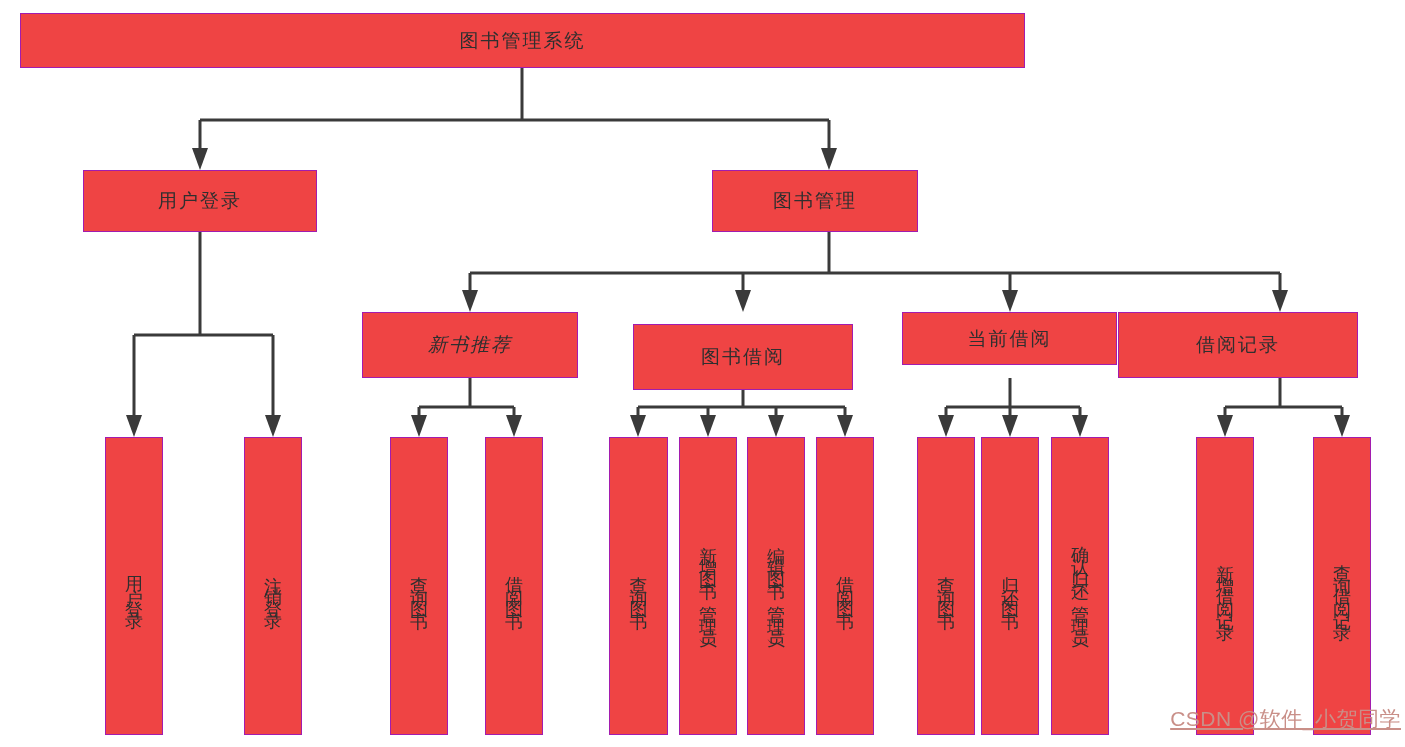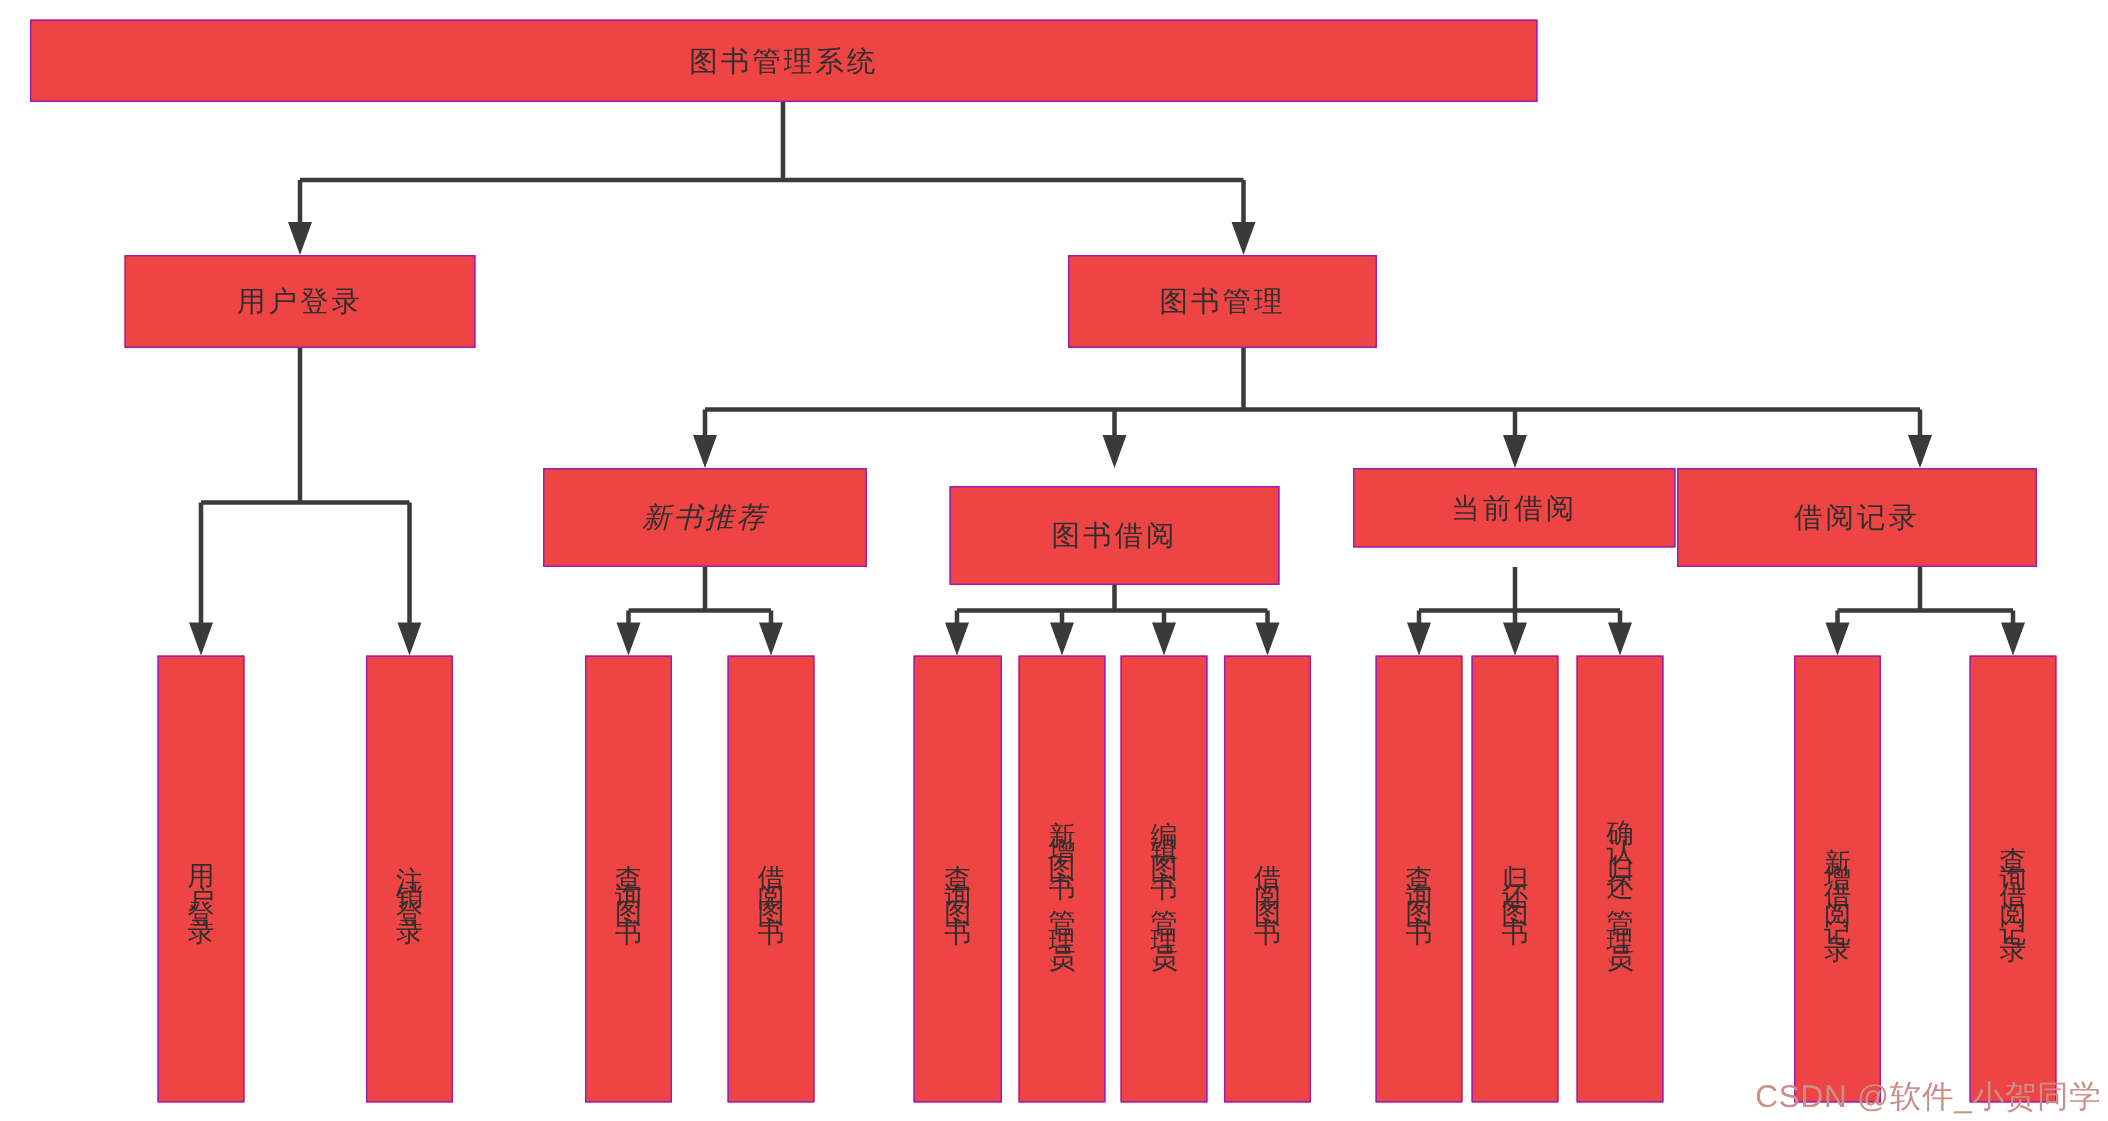--- a/index.html
+++ b/index.html
@@ -39,26 +39,27 @@
     writing-mode: vertical-rl;
     text-orientation: mixed;
     font-size: 18px;
     letter-spacing: 12px;
     line-height: 1;
     white-space: normal;
   }
   .watermark {
     position: absolute;
     right: 4px;
-    bottom: 2px;
+    bottom: 14px;
     z-index: 3;
     font-size: 21px;
     color: #c98f88;
     letter-spacing: 0.5px;
     white-space: nowrap;
+    text-decoration: underline;
   }
 </style>
 </head>
 <body>
 
 <div id="stage">
 
   <svg id="wires" viewBox="0 0 1405 747" xmlns="http://www.w3.org/2000/svg">
     <g stroke="#3a3a3a" stroke-width="3" fill="none">
 

